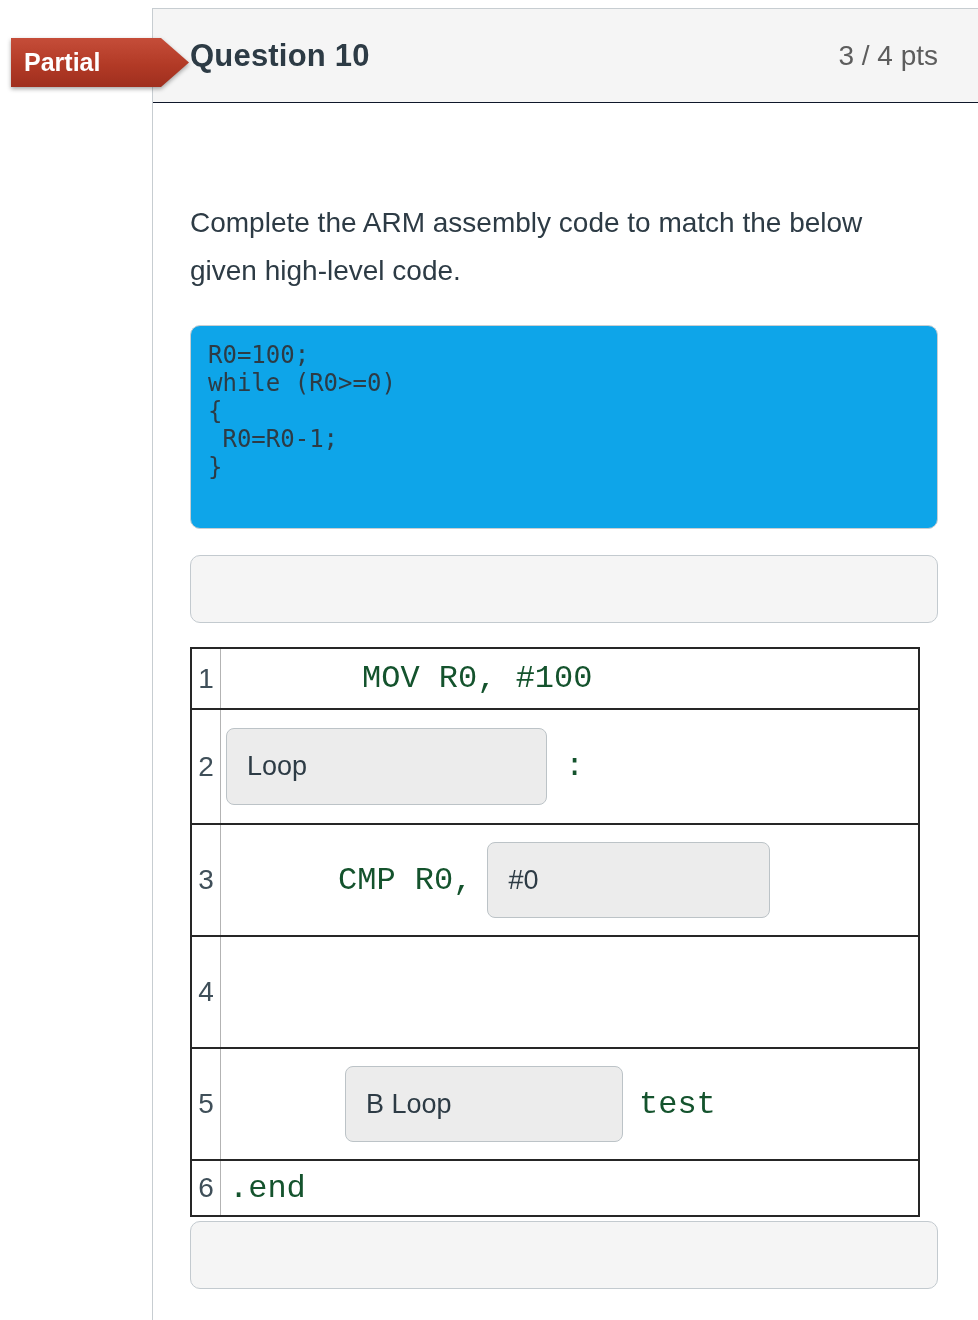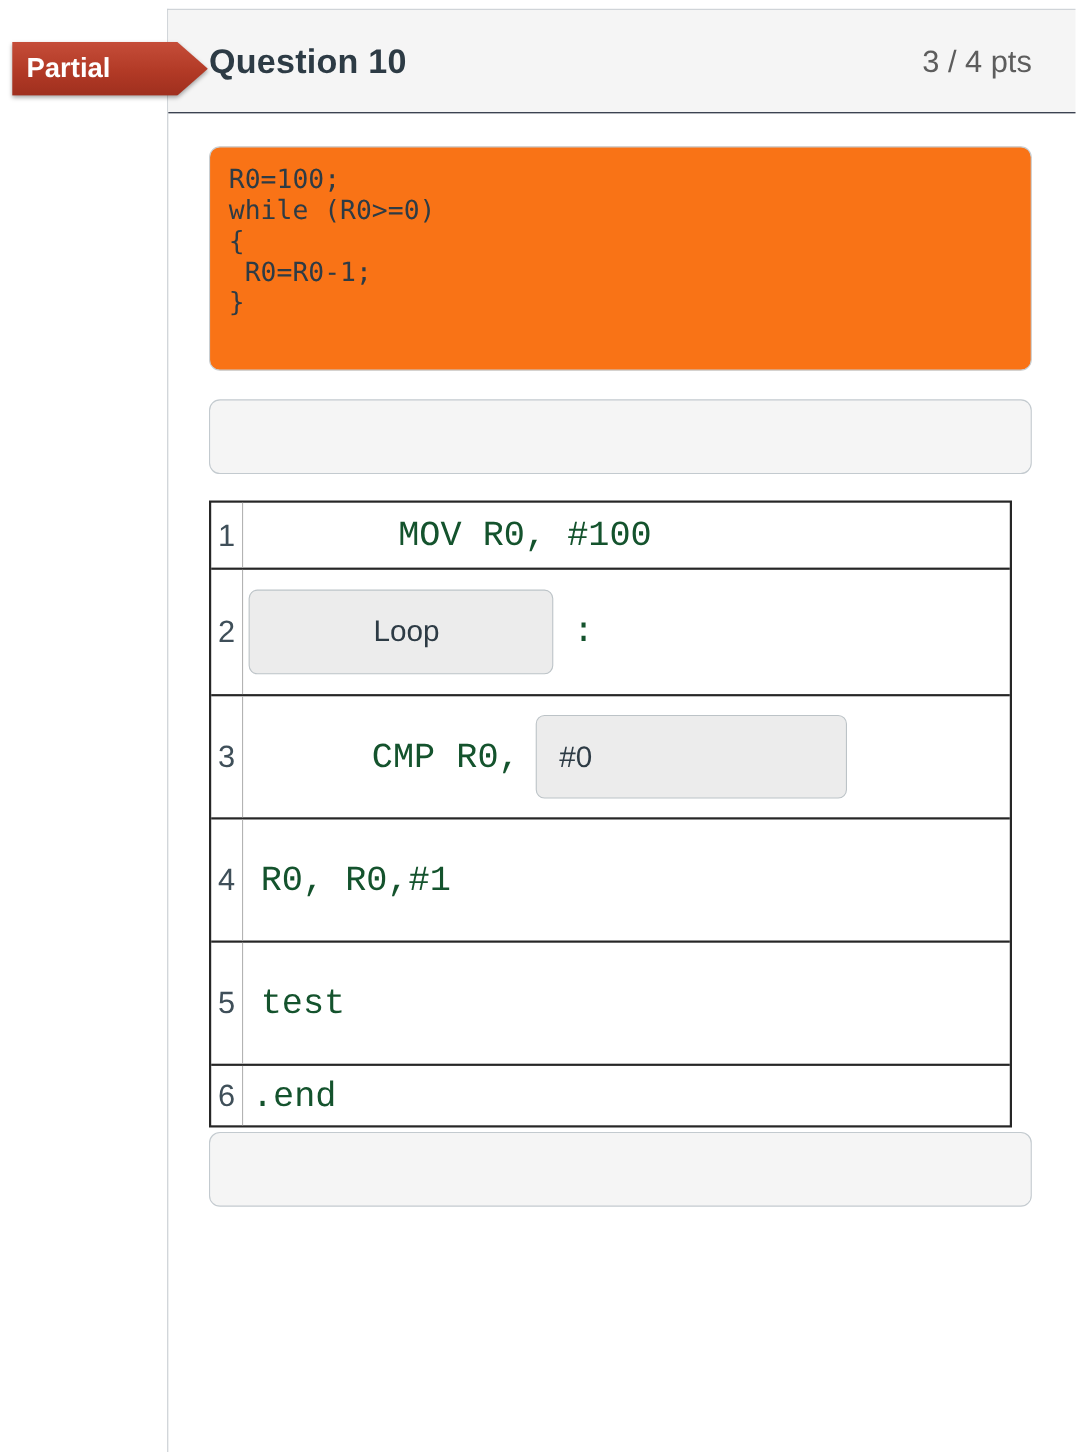--- a/index.html
+++ b/index.html
@@ -19,21 +19,21 @@
     padding:0 40px 0 37px;box-sizing:border-box;
   }
   .q-title{font-size:31px;font-weight:bold;color:#2d3b45;letter-spacing:0.2px;}
   .q-pts{font-size:28px;color:#5d5d5d;}
   .q-body{padding:0 40px 0 37px;}
   .prompt{
     margin:96px 0 0 0;width:700px;font-size:28px;line-height:48px;color:#2d3b45;
   }
   .code-block{
     margin-top:30px;width:748px;height:204px;box-sizing:border-box;
-    background:#f97316;border:1px solid #c8ced2;border-radius:10px;
+    background:#0ea5e9;border:1px solid #c8ced2;border-radius:10px;
     padding:15px 0 0 17px;white-space:pre;
     font-family:"DejaVu Sans Mono",monospace;font-size:24px;line-height:28px;color:#2d3b45;
   }
   .answer-box{
     margin-top:26px;width:748px;height:68px;box-sizing:border-box;
     background:#f5f5f5;border:1px solid #c3cacf;border-radius:10px;
   }
   .answer-box.bottom{margin-top:4px;}
   
   .asm-table{
@@ -79,20 +79,21 @@
 
   <div class="card">
 
     <div class="q-header">
       <div class="q-title">Question 10</div>
       <div class="q-pts">3 / 4 pts</div>
     </div>
 
     <div class="q-body">
 
+      <p class="prompt">Complete the ARM assembly code to match the below given high-level code.</p>
 
       <div class="code-block">R0=100;
 while (R0&gt;=0)
 {
  R0=R0-1;
 }</div>
 
       <div class="answer-box"></div>
 
       <div class="asm-table">
@@ -100,43 +101,43 @@
         <div class="asm-row r-first r1">
           <div class="num-cell">1</div>
           <div class="content-cell">
             <span class="mono" style="margin-left:141px">MOV R0, #100</span>
           </div>
         </div>
 
         <div class="asm-row r2">
           <div class="num-cell">2</div>
           <div class="content-cell">
-            <input type="text" class="blank-input" style="margin-left: 5px; width: 277px; height: 77px; text-align: center;" value="Loop">
+            <input type="text" class="blank-input" style="margin-left: 5px; width: 321px; height: 77px;" value="Loop">
             <span class="mono" style="margin-left:18px">:</span>
           </div>
         </div>
 
         <div class="asm-row r3">
           <div class="num-cell">3</div>
           <div class="content-cell">
             <span class="mono" style="margin-left:117px">CMP R0,</span>
             <input type="text" class="blank-input" style="margin-left: 15px; width: 283px; height: 76px;" value="#0">
           </div>
         </div>
 
         <div class="asm-row r4">
           <div class="num-cell">4</div>
           <div class="content-cell">
-            <span class="mono" style="margin-left:16px">R0, R0,#1</span>
           </div>
         </div>
 
         <div class="asm-row r5">
           <div class="num-cell">5</div>
           <div class="content-cell">
+            <input type="text" class="blank-input" style="margin-left: 124px; width: 278px; height: 76px;" value="B Loop">
             <span class="mono" style="margin-left:16px">test</span>
           </div>
         </div>
 
         <div class="asm-row r6">
           <div class="num-cell">6</div>
           <div class="content-cell">
             <span class="mono" style="margin-left:8px">.end</span>
           </div>
         </div>

